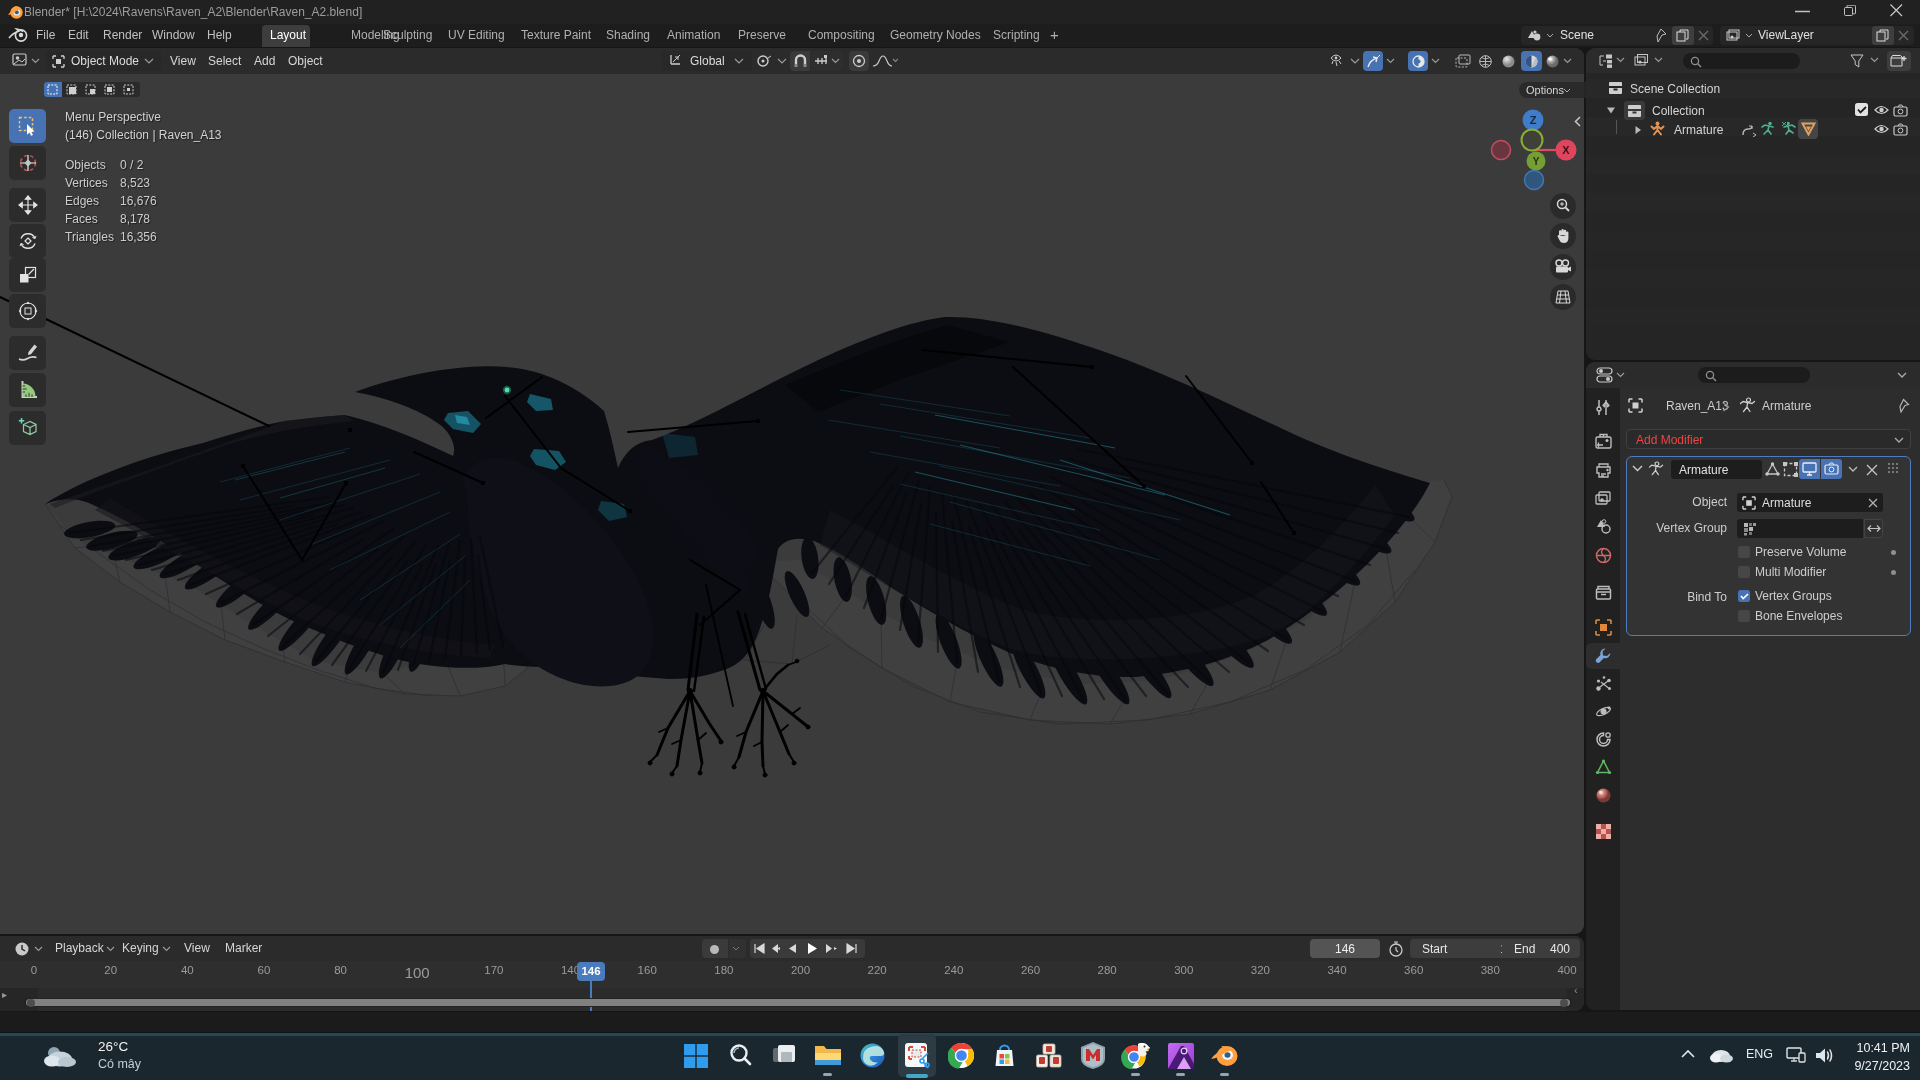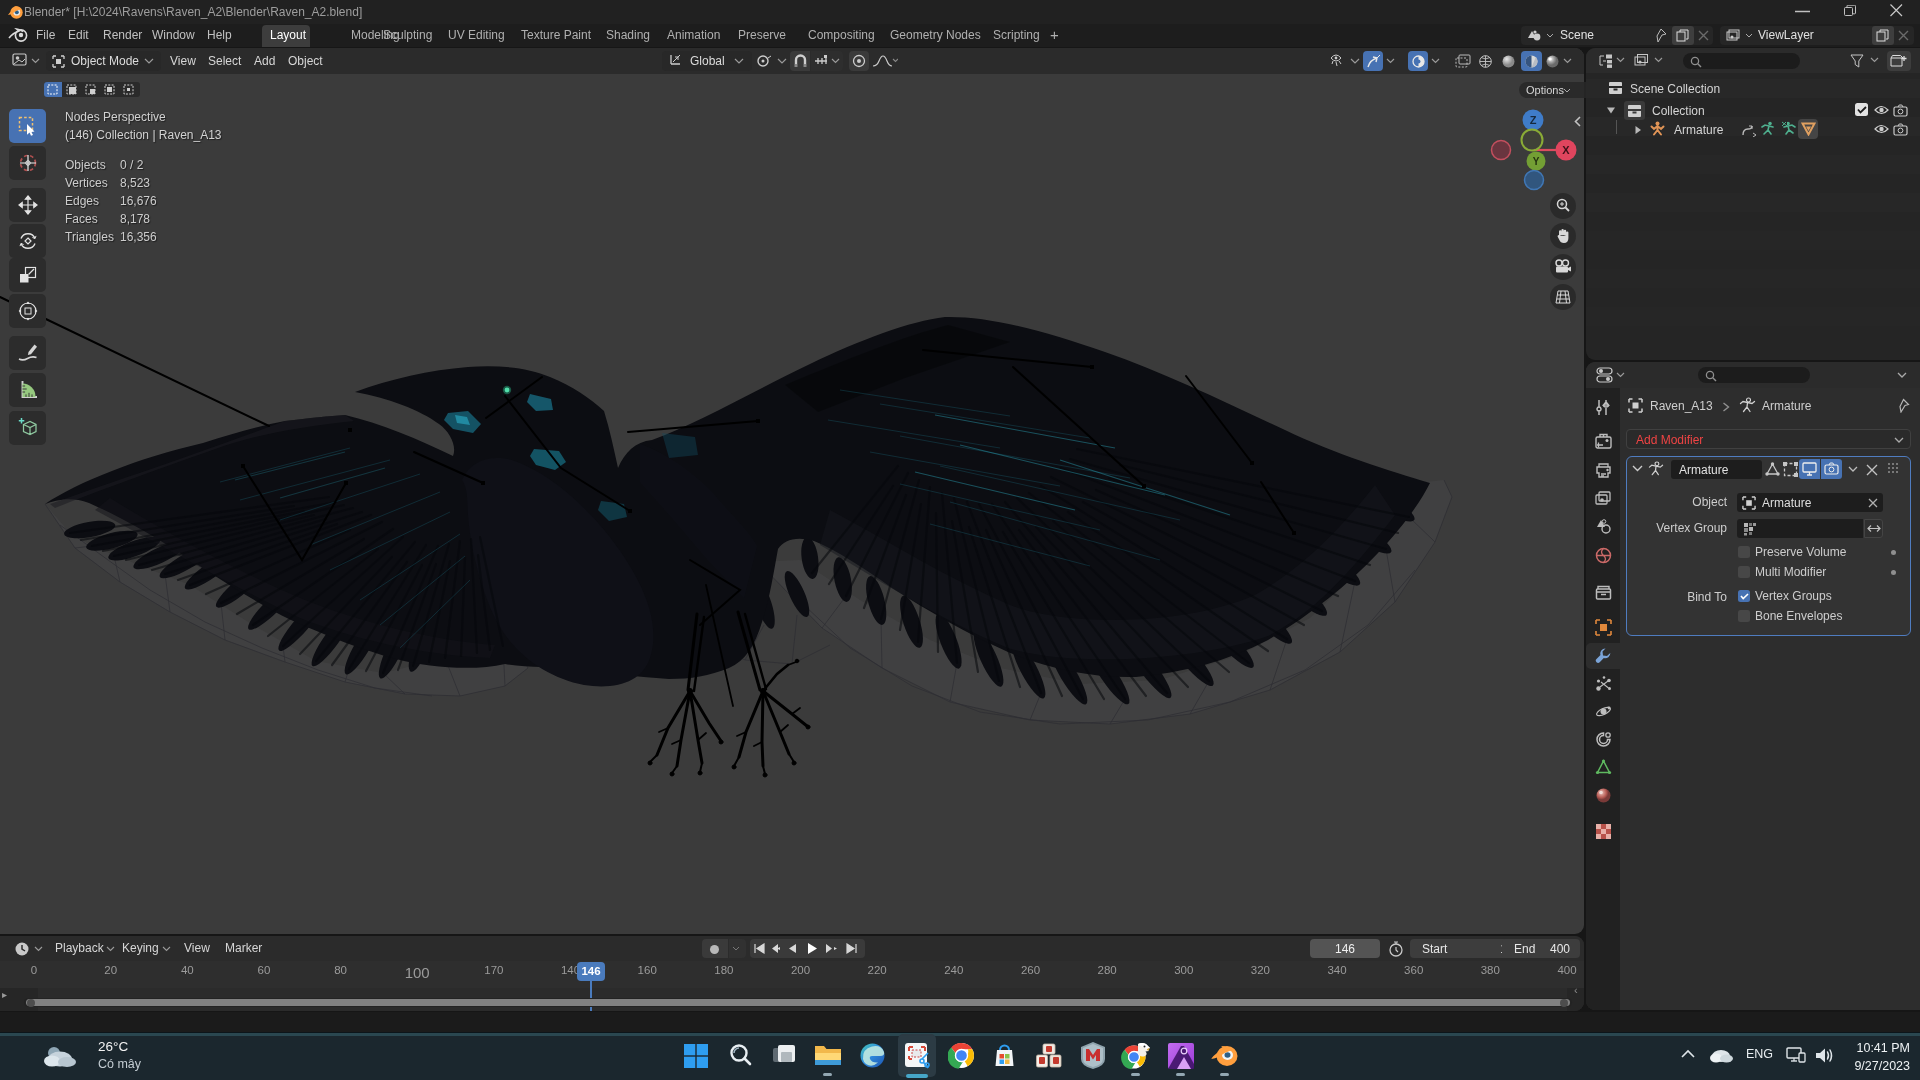--- a/index.html
+++ b/index.html
@@ -538,21 +538,21 @@
   <svg class="abs" style="left:18px;top:379px" width="20" height="20" viewBox="0 0 20 20">
     <path d="M4.5,2 V18 H19" fill="none" stroke="#d0d0d0" stroke-width="1.9"></path>
     <path d="M4.5,4.5 A13,13 0 0 1 17.5,18 L4.5,18 Z" fill="#96c97f"></path>
     <path d="M4.5,7 h2.6 M4.5,10 h4.2 M4.5,13 h2.6 M8,18 v-2.6 M11,18 v-4.2 M14,18 v-2.6" stroke="#3a3a3a" stroke-width="1"></path>
   </svg>
   <svg class="abs" style="left:18px;top:417px" width="20" height="20" viewBox="0 0 20 20">
     <path d="M5.5,7.5 L12,4.5 L18,7.5 L18,14.5 L12,17.5 L5.5,14.5 Z M5.5,7.5 L12,10.5 L18,7.5 M12,10.5 V17.5" fill="none" stroke="#8fc9a0" stroke-width="1.25"></path>
     <path d="M3.5,1 v5.5 M0.8,3.8 h5.5" stroke="#6adbc8" stroke-width="1.5"></path>
   </svg>
 
-  <div class="abs" style="left:65px;top:110px;color:#d2d2d2;font-size:12px;text-shadow:1px 1px 1px rgba(0,0,0,.5);">Nodes Perspective</div>
+  <div class="abs" style="left:65px;top:110px;color:#d2d2d2;font-size:12px;text-shadow:1px 1px 1px rgba(0,0,0,.5);">Menu Perspective</div>
   <div class="abs" style="left:65px;top:128px;color:#d2d2d2;font-size:12px;text-shadow:1px 1px 1px rgba(0,0,0,.5);">(146) Collection | Raven_A13</div>
   <div class="abs" style="left:65px;top:156px;color:#cdcdcd;font-size:12px;line-height:18px;text-shadow:1px 1px 1px rgba(0,0,0,.5);">Objects<br>Vertices<br>Edges<br>Faces<br>Triangles</div>
   <div class="abs" style="left:120px;top:156px;color:#cdcdcd;font-size:12px;line-height:18px;text-shadow:1px 1px 1px rgba(0,0,0,.5);">0 / 2<br>8,523<br>16,676<br>8,178<br>16,356</div>
 
   <svg class="abs" style="left:1489px;top:105px" width="95" height="95" viewBox="0 0 95 95">
     <line x1="45" y1="45" x2="77" y2="45" stroke="#dc4c5f" stroke-width="2.2"></line>
     <line x1="44" y1="45" x2="44" y2="15" stroke="#3d699f" stroke-width="0"></line>
     <circle cx="44" cy="15" r="10.5" fill="#3f7cc9"></circle>
       <text x="44" y="19" font-size="11" fill="#16293d" text-anchor="middle" font-weight="bold">Z</text>
     <circle cx="43" cy="35" r="10.5" fill="#4a5230" fill-opacity=".25" stroke="#8aab36" stroke-width="2"></circle>
@@ -897,21 +897,21 @@
         <rect x="11" y="1" width="5" height="5" fill="#e8b0a8"></rect>
         <rect x="6" y="6" width="5" height="5" fill="#e8b0a8"></rect>
         <rect x="1" y="11" width="5" height="5" fill="#e8b0a8"></rect>
         <rect x="11" y="11" width="5" height="5" fill="#e8b0a8"></rect>
       </svg>
     
     <svg class="abs" style="left:42px;top:36px" width="15" height="15" viewBox="0 0 15 15">
         <path d="M1,1 h3.5 M1,1 v3.5 M10.5,1 H14 M14,1 v3.5 M1,14 h3.5 M1,10.5 V14 M14,10.5 V14 M10.5,14 H14" stroke="#cfcfcf" stroke-width="1.5"></path>
         <rect x="4.5" y="4.5" width="6" height="6" fill="#cfcfcf"></rect>
       </svg>
-    <div class="abs" style="left:64px;top:37px;color:#cecece;text-align:right;">Raven_A13</div>
+    <div class="abs" style="left:80px;top:37px;color:#cecece;text-align:right;">Raven_A13</div>
     <svg class="abs" style="left:136px;top:40px" width="8" height="10">
         <path d="M1.5,1 L6.5,5 L1.5,9" stroke="#909090" fill="none" stroke-width="1.4"></path>
       </svg>
     <svg class="abs" style="left:153px;top:35px" width="17" height="17" viewBox="0 0 17 17">
       <circle cx="9.5" cy="3" r="2" fill="none" stroke="#cfcfcf" stroke-width="1.2"></circle>
         <path d="M8.5,5.5 L4,4.5 1.5,6.5 M8.5,5.5 L13,6.5 15.5,4.5 M8.5,5.5 L8,10 L4.5,14.5 M8,10 L11,14.5" stroke="#cfcfcf" stroke-width="1.3" fill="none" stroke-linecap="round"></path>
     </svg>
     <div class="abs" style="left:176px;top:37px;color:#cecece;">Armature</div>
     <svg class="abs" style="left:309px;top:36px" width="15" height="15" viewBox="0 0 15 15">
         <path d="M8.5,1.5 L13.5,6.5 L10,7.5 L6,14 L5,8.5 Z" fill="none" stroke="#b5b5b5" stroke-width="1.2"></path>

